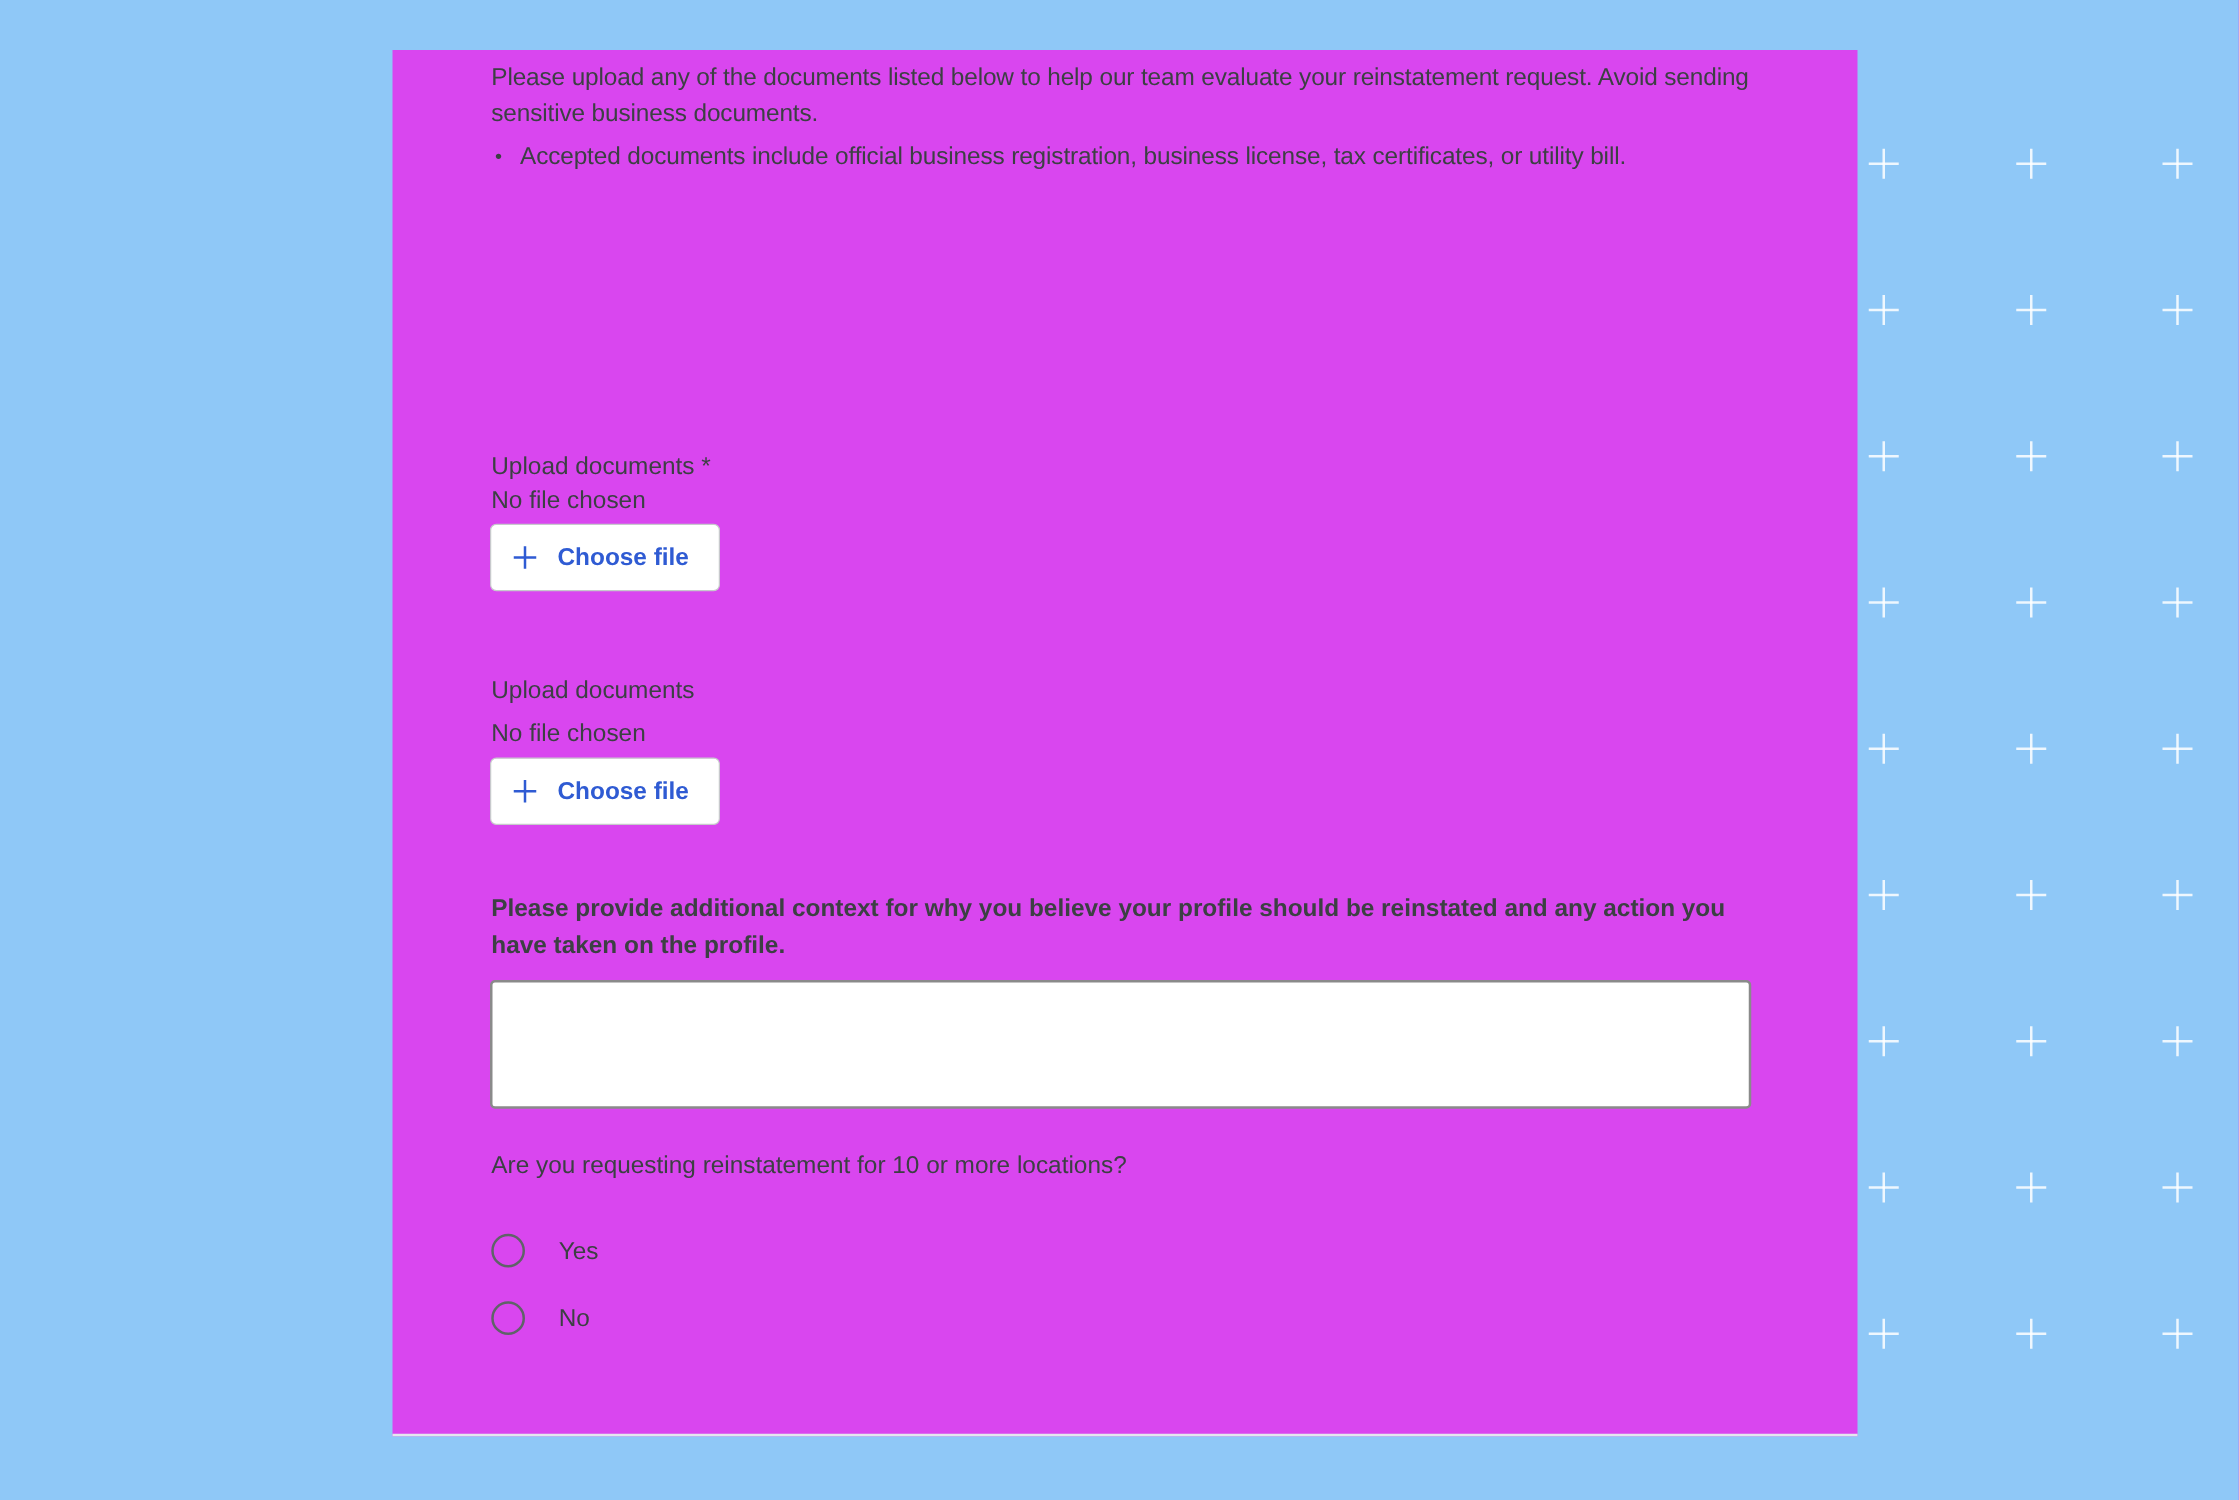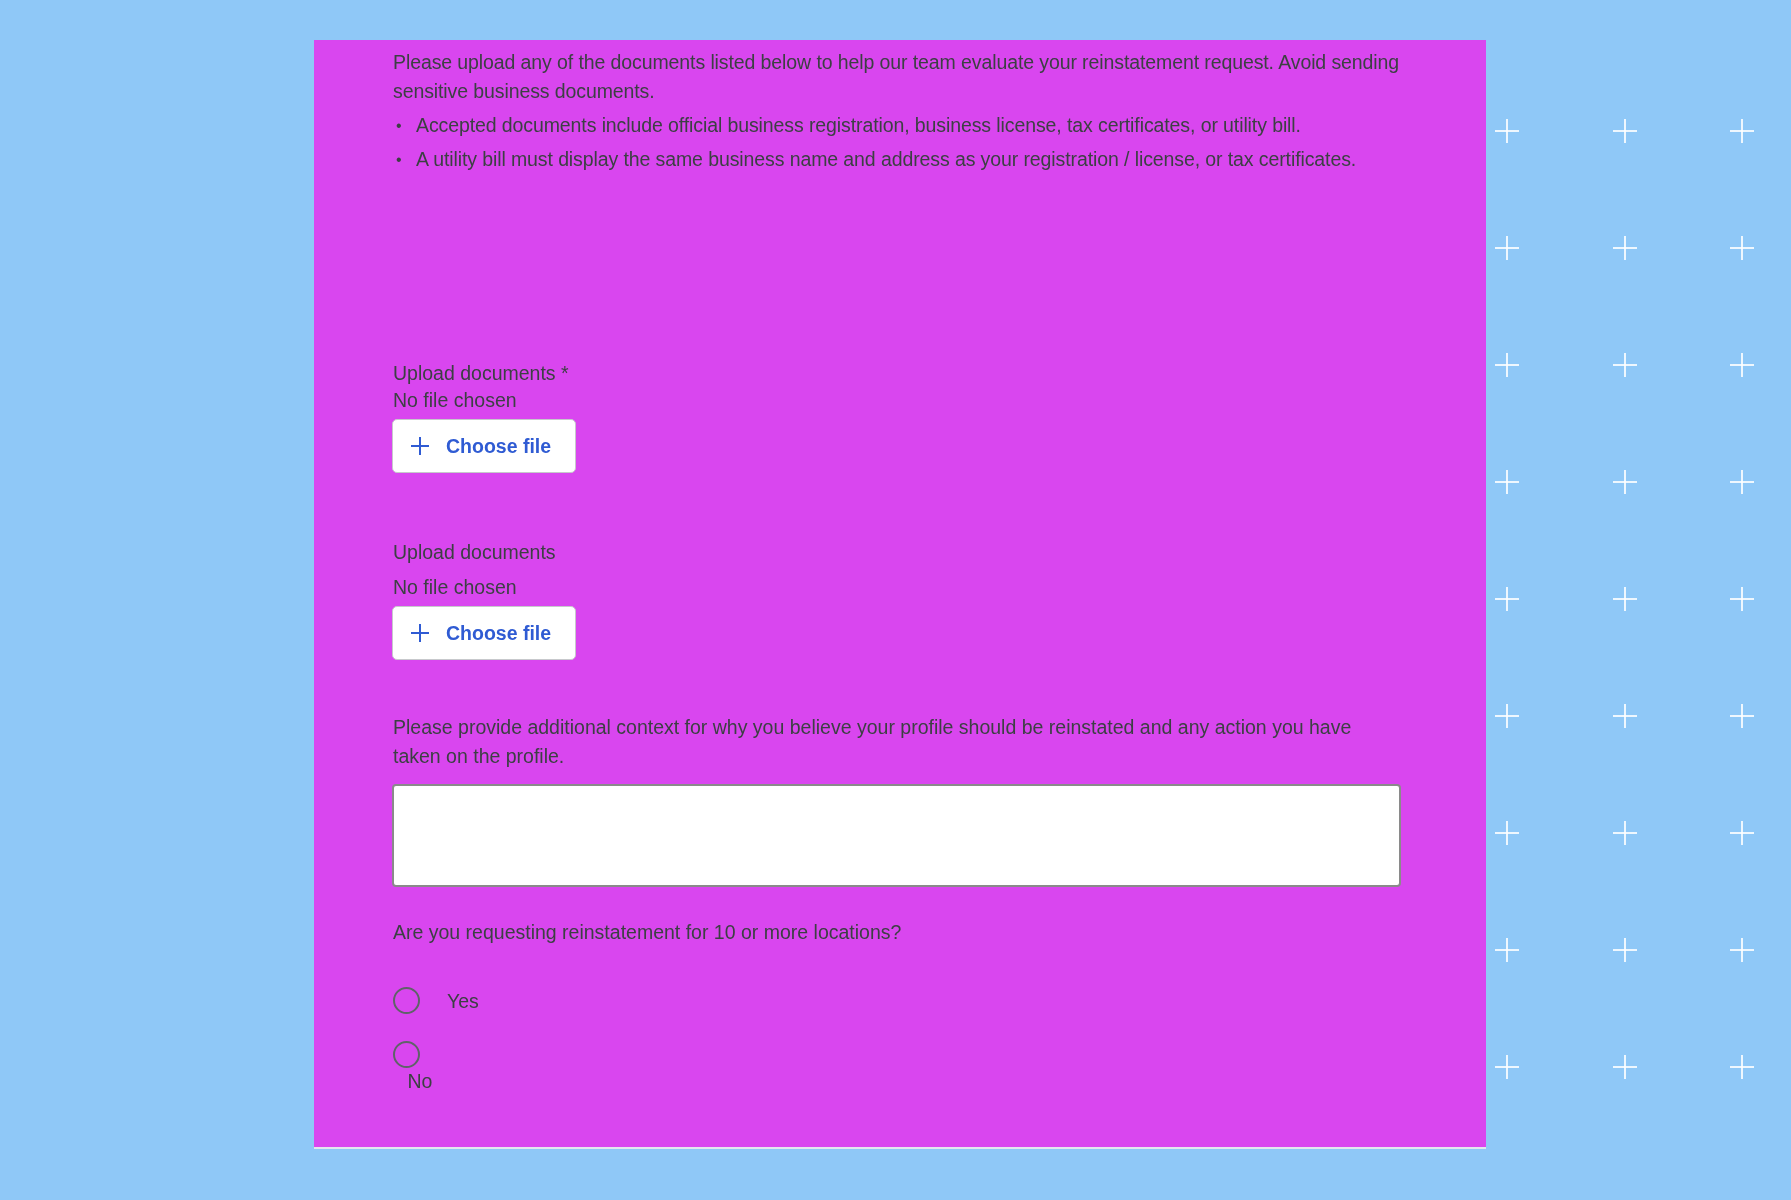--- a/index.html
+++ b/index.html
@@ -61,21 +61,20 @@
   .deco-plus::after { top: 11px; left: 0; height: 1.6px; width: 24px; }
 </style>
 </head>
 <body>
 
 <div class="panel">
   <div class="content">
     <p class="intro">Please upload any of the documents listed below to help our team evaluate your reinstatement request. Avoid sending sensitive business documents.</p>
     <ul class="bullets">
       <li>Accepted documents include official business registration, business license, tax certificates, or utility bill.</li>
-      <li>A utility bill must display the same business name and address as your registration / license, or tax certificates.</li>
     </ul>
   </div>
 
   <div style="position:absolute; left:79px; top:0; width:1010px; color:#3c4043; font-size:19.5px;">
     <div class="field-label" style="top:320px;">Upload documents *</div>
     <div class="file-status" style="top:347px;">No file chosen</div>
     <div class="choose-btn" style="top:379px;">
       <span class="plus-icon"></span>
       <span>Choose file</span>
     </div>
@@ -84,31 +83,31 @@
   <div style="position:absolute; left:79px; top:0; width:1010px; color:#3c4043; font-size:19.5px;">
     <div class="field-label" style="top:499px;text-align:right;">Upload documents</div>
     <div class="file-status" style="top:534px;">No file chosen</div>
     <div class="choose-btn" style="top:566px;">
       <span class="plus-icon"></span>
       <span>Choose file</span>
     </div>
   </div>
 
   <div style="position:absolute; left:79px; top:0; width:1010px; color:#3c4043; font-size:19.5px;">
-    <div class="context-label" style="top:673px;">Please provide additional context for why you believe your profile should be reinstated and any action you have taken on the profile.</div>
+    <div class="context-label" style="top:673px;font-weight:bold;">Please provide additional context for why you believe your profile should be reinstated and any action you have taken on the profile.</div>
     <textarea class="context-textarea" style="top: 744px;"></textarea>
   </div>
 
   <div style="position:absolute; left:79px; top:0; width:1010px; color:#3c4043; font-size:19.5px;">
     <div class="question" style="top:879px;">Are you requesting reinstatement for 10 or more locations?</div>
     <div class="radio-row" style="top:947px;">
       <span class="radio-circle"></span>
       <span class="radio-label">Yes</span>
     </div>
-    <div class="radio-row" style="top:1001px;flex-direction:column;">
+    <div class="radio-row" style="top:1001px;">
       <span class="radio-circle"></span>
       <span class="radio-label">No</span>
     </div>
   </div>
 </div>
 
 <div id="deco-grid">
     <span class="deco-plus" style="left: 1495px; top: 119px;"></span>
     <span class="deco-plus" style="left: 1613px; top: 119px;"></span>
     <span class="deco-plus" style="left: 1730px; top: 119px;"></span>

